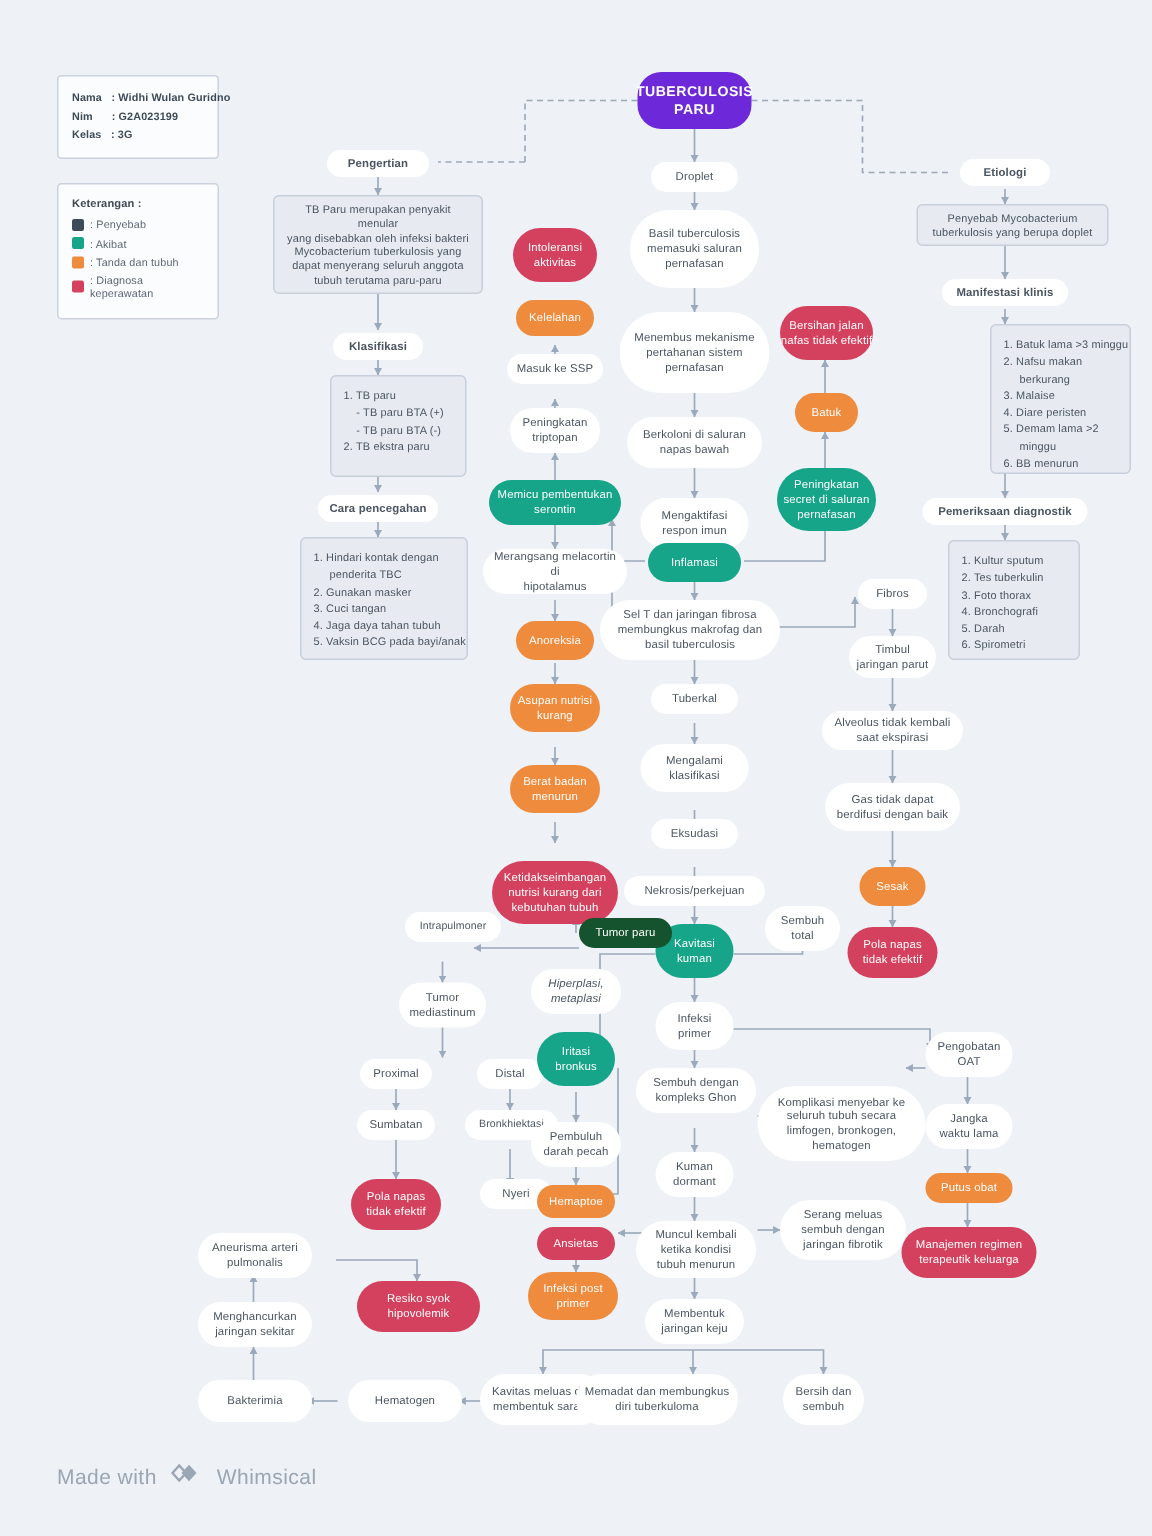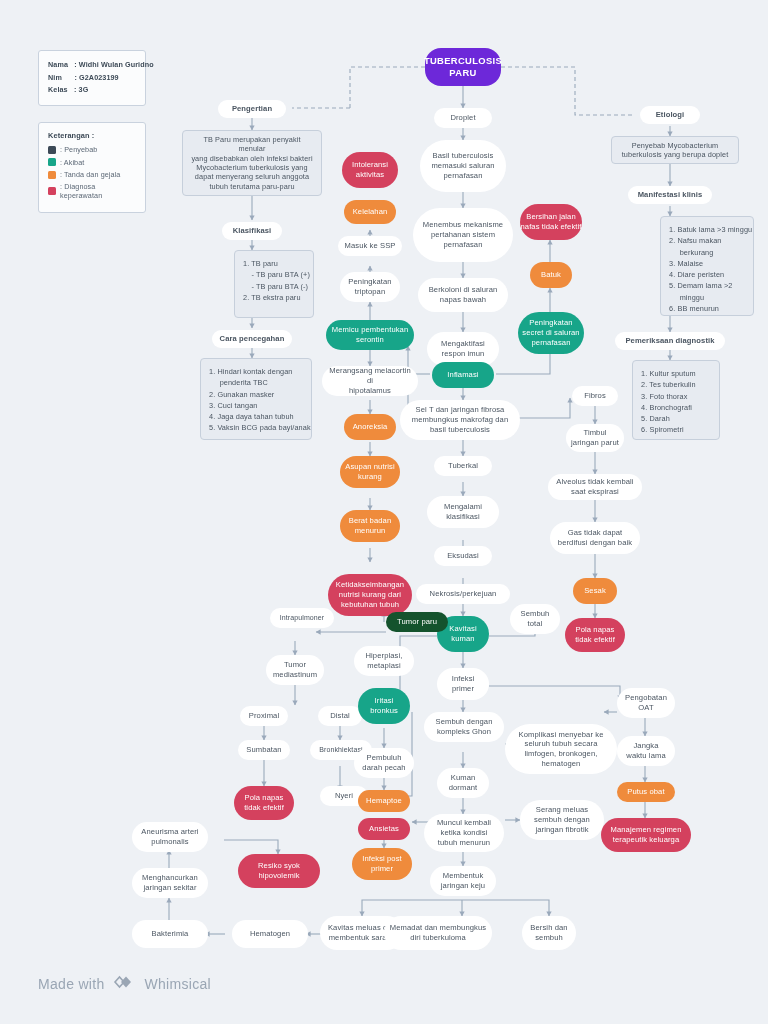--- a/index.html
+++ b/index.html
@@ -196,40 +196,40 @@
     <div class="legrow">
       <i class="swatch" style="background:#3d4a57"></i>
       <span class="lbl">: Penyebab</span>
     </div>
     <div class="legrow">
       <i class="swatch" style="background:#17a589"></i>
       <span class="lbl">: Akibat</span>
     </div>
     <div class="legrow">
       <i class="swatch" style="background:#ef8b3c"></i>
-      <span class="lbl">: Tanda dan gejala</span>
+      <span class="lbl">: Tanda dan tubuh</span>
     </div>
     <div class="legrow">
       <i class="swatch" style="background:#d4415e"></i>
       <span class="lbl">: Diagnosa keperawatan</span>
     </div>
   </div>
 
   <div class="node title" style="left:425px;top:48px;width:76px;height:38px;white-space:pre-line;">TUBERCULOSIS
 PARU</div>
 
   <div class="node white pill" style="left:218px;top:100px;width:68px;height:18px;font-weight:bold;">Pengertian</div>
   <div class="node panel" style="left:182px;top:130px;width:140px;height:66px;white-space:pre-line;display:flex;">TB Paru merupakan penyakit menular
 yang disebabkan oleh infeksi bakteri
 Mycobacterium tuberkulosis yang
 dapat menyerang seluruh anggota
 tubuh terutama paru-paru</div>
 
   <div class="node white pill" style="left:222px;top:222px;width:60px;height:18px;font-weight:bold;">Klasifikasi</div>
-  <div class="node panel left" style="left:234px;top:250px;width:80px;height:68px;">
+  <div class="node panel left" style="left:220px;top:250px;width:91px;height:68px;">
     <span class="ln">1. TB paru</span>
     <span class="ln">    - TB paru BTA (+)</span>
     <span class="ln">    - TB paru BTA (-)</span>
     <span class="ln">2. TB ekstra paru</span>
   </div>
 
   <div class="node white pill" style="left:212px;top:330px;width:80px;height:18px;font-weight:bold;">Cara pencegahan</div>
   <div class="node panel left" style="left:200px;top:358px;width:112px;height:82px;">
     <span class="ln">1. Hindari kontak dengan</span>
     <span class="ln">     penderita TBC</span>
@@ -359,21 +359,21 @@
   <div class="node white pill" style="left:266px;top:655px;width:58px;height:30px;white-space:pre-line;">Tumor
 mediastinum</div>
   <div class="node white pill" style="left:240px;top:706px;width:48px;height:20px;white-space:pre-line;">Proximal</div>
   <div class="node white pill" style="left:318px;top:706px;width:44px;height:20px;white-space:pre-line;">Distal</div>
   <div class="node white pill" style="left:238px;top:740px;width:52px;height:20px;white-space:pre-line;">Sumbatan</div>
   <div class="node white pill" style="left:310px;top:740px;width:62px;height:20px;white-space:pre-line;font-size:7px;">Bronkhiektasi</div>
   <div class="node crimson" style="left:234px;top:786px;width:60px;height:34px;white-space:pre-line;">Pola napas
 tidak efektif</div>
   <div class="node white pill" style="left:320px;top:786px;width:48px;height:20px;white-space:pre-line;">Nyeri</div>
 
-  <div class="node white pill" style="left:354px;top:646px;width:60px;height:30px;white-space:pre-line;">Hiperplasi,
+  <div class="node white pill" style="left:354px;top:646px;width:60px;height:30px;white-space:pre-line;font-style:italic;">Hiperplasi,
 metaplasi</div>
   <div class="node teal" style="left:358px;top:688px;width:52px;height:36px;white-space:pre-line;">Iritasi
 bronkus</div>
   <div class="node white pill" style="left:354px;top:748px;width:60px;height:30px;white-space:pre-line;">Pembuluh
 darah pecah</div>
   <div class="node orange" style="left:358px;top:790px;width:52px;height:22px;white-space:pre-line;">Hemaptoe</div>
   <div class="node crimson" style="left:358px;top:818px;width:52px;height:22px;white-space:pre-line;">Ansietas</div>
   <div class="node orange" style="left:352px;top:848px;width:60px;height:32px;white-space:pre-line;">Infeksi post
 primer</div>
 

